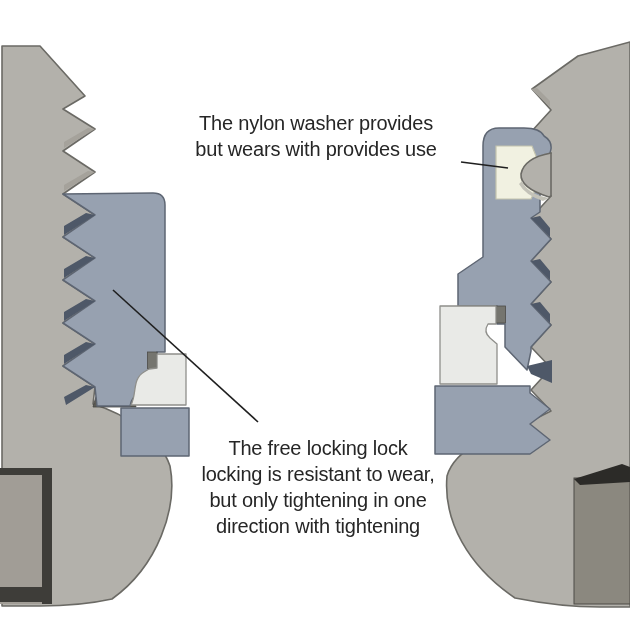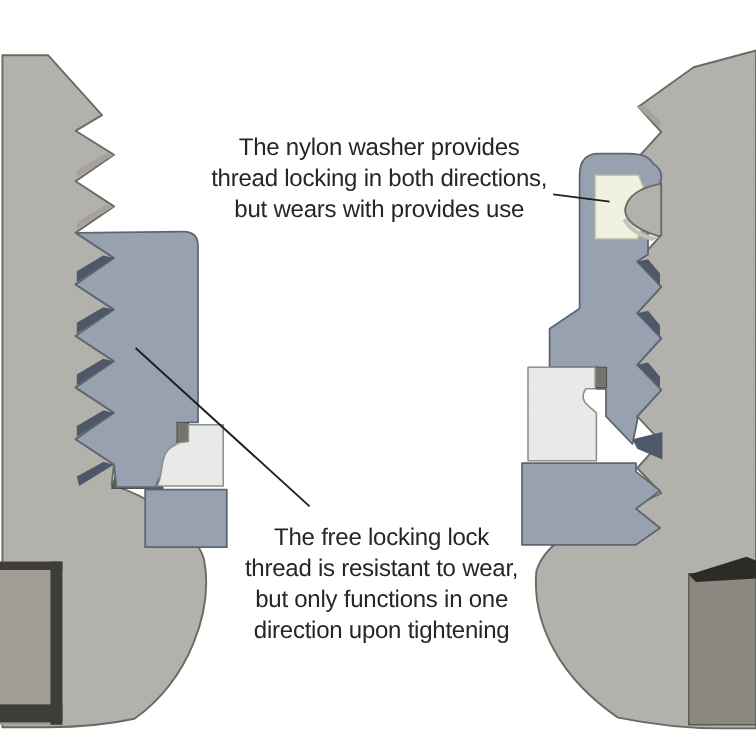--- a/index.html
+++ b/index.html
@@ -142,24 +142,23 @@
         <path class="recess-cham" d="M 574,463 L 622,448 L 630,451 L 630,466 L 580,469 Z"></path>
       </g>
     </g>
 
     <line class="leader" x1="461" y1="146" x2="508" y2="152"></line>
     <line class="leader" x1="113" y1="274" x2="258" y2="406"></line>
   </svg>
 
   <div class="note note-top">
     <div>The nylon washer provides</div>
-    <div>thread locking in both directions,</div>
     <div>but wears with provides use</div>
   </div>
 
   <div class="note note-bottom">
     <div>The free locking lock</div>
-    <div>thread is resistant to wear,</div>
-    <div>but only functions in one</div>
-    <div>direction upon tightening</div>
+    <div>locking is resistant to wear,</div>
+    <div>but only tightening in one</div>
+    <div>direction with tightening</div>
   </div>
 
 </div>
 
 </body></html>

